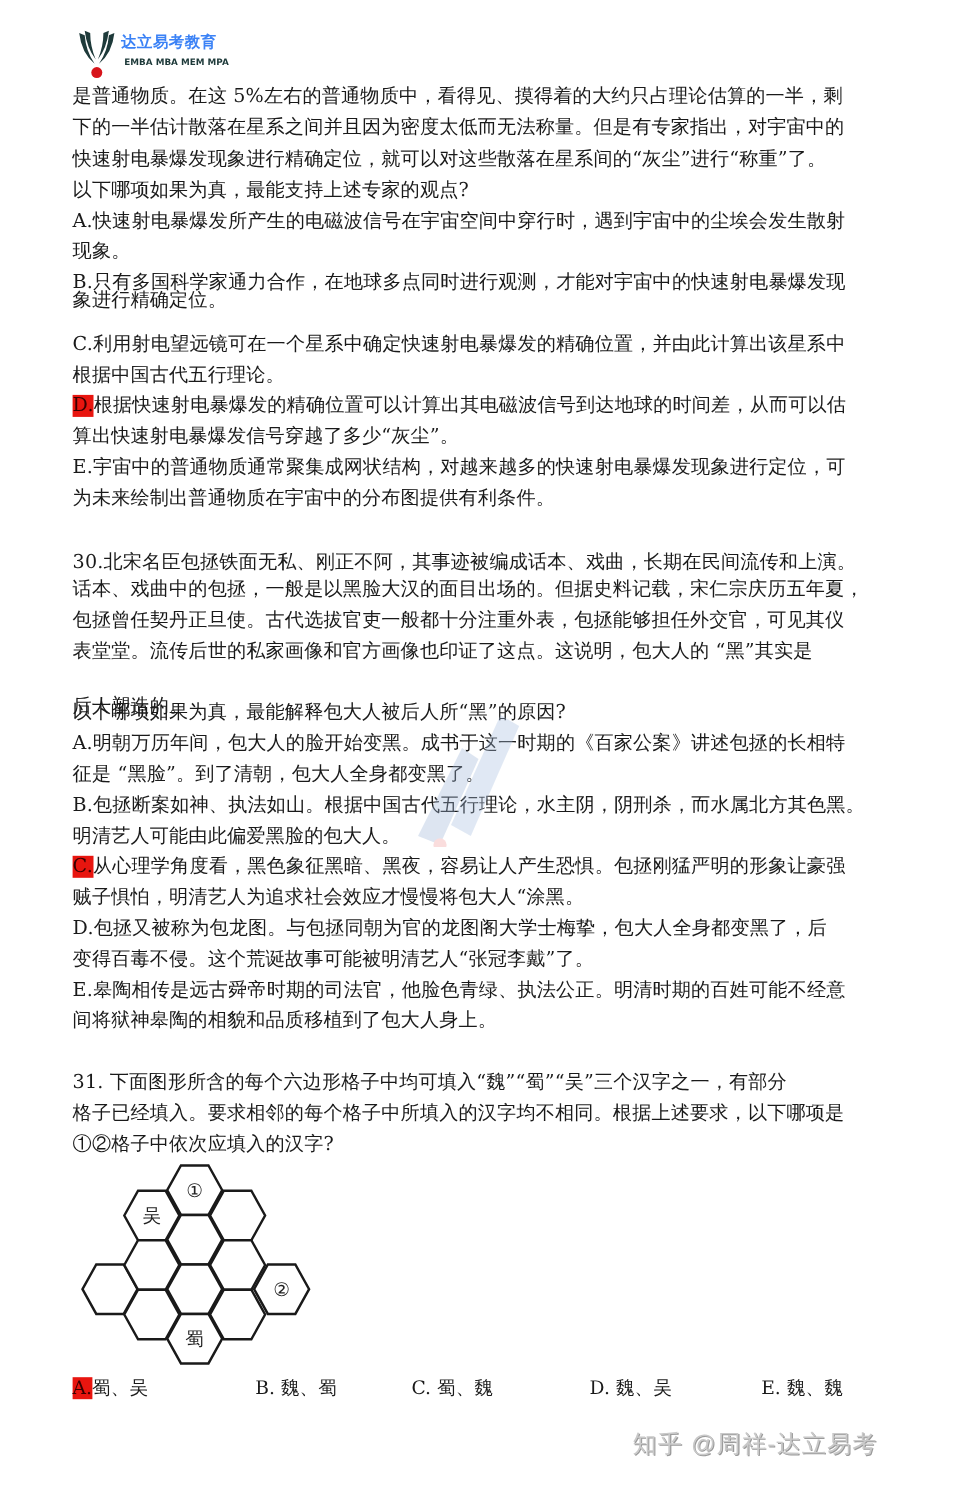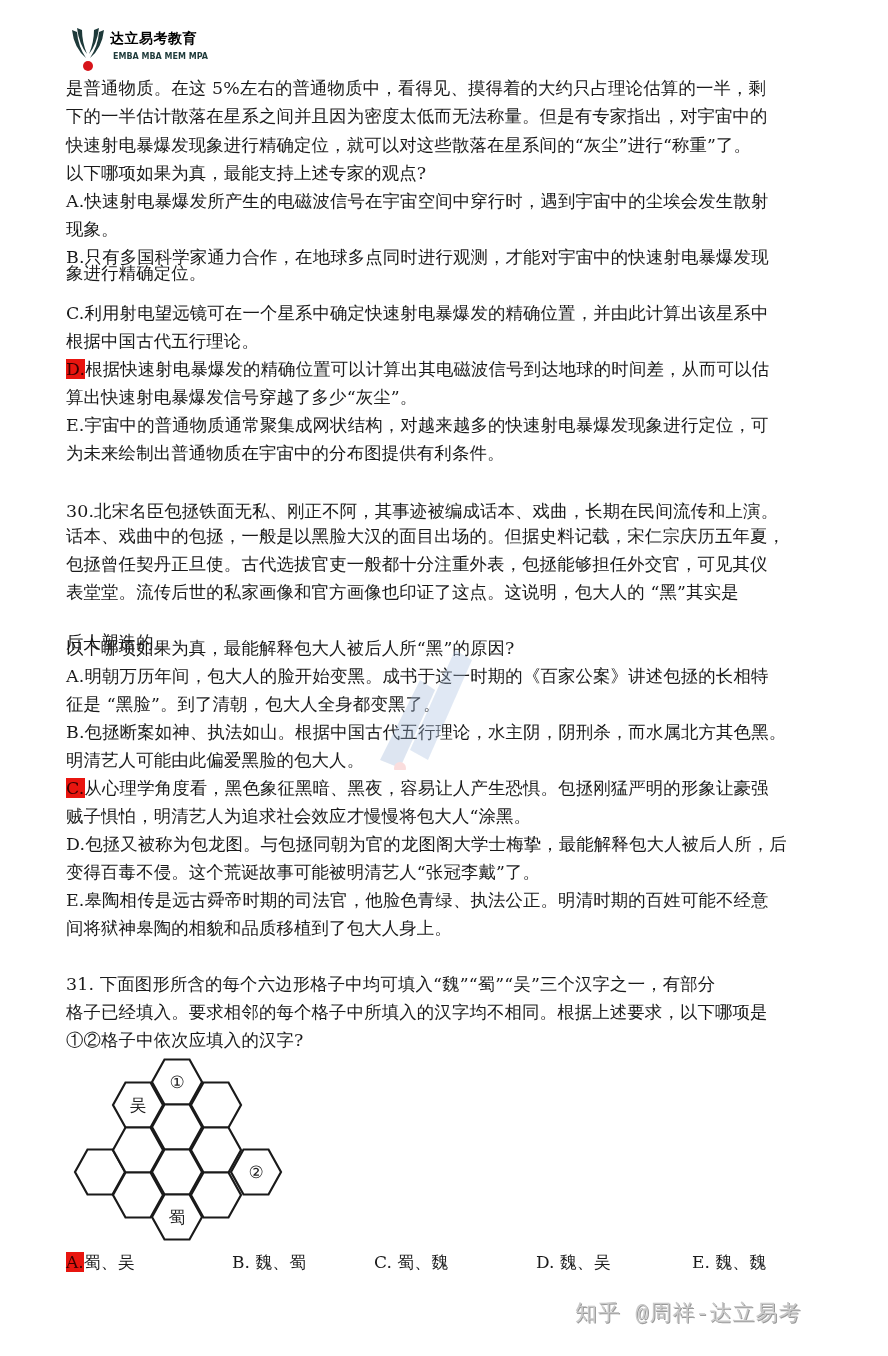--- a/index.html
+++ b/index.html
@@ -6,38 +6,38 @@
     body {
       width: 888px; height: 1356px; position: relative; overflow: hidden;
       font-family: "DejaVu Serif", "Liberation Serif", serif;
       color: #1a1a1a;
     }
     .logo { position: absolute; left: 68px; top: 24px; width: 160px; height: 50px; }
     .logo-mark { position: absolute; left: 0; top: 0; width: 40px; height: 50px; }
     .logo-title {
       position: absolute; left: 42px; top: 6px;
       font-family: "DejaVu Sans", sans-serif; font-weight: bold; font-size: 14px;
-      color: #000000; letter-spacing: 0.5px; white-space: nowrap; text-align: center;
+      color: #3b82f6; letter-spacing: 0.5px; white-space: nowrap; text-align: center;
     }
     .logo-sub {
       position: absolute; left: 45px; top: 28px;
       font-family: "DejaVu Sans", sans-serif; font-weight: bold; font-size: 8px;
       color: #1e3a3a; white-space: nowrap;
     }
     .line {
       position: absolute; left: 66px; width: 760px;
       font-size: 17.4px; line-height: 26px; height: 26px;
       white-space: nowrap; letter-spacing: 0.15px;
     }
     .hl { background: #e8150f; color: #3a0000; }
     .opt-row { position: absolute; top: 1249px; left: 66px; width: 760px; height: 26px; font-size: 17px; line-height: 26px; text-decoration: underline; }
     .opt { position: absolute; top: 0; white-space: nowrap; }
     .watermark {
       position: absolute; left: 575px; top: 1298px;
-      font-family: Liberation Mono, monospace; font-size: 22px; color: #c9c9c9;
+      font-family: Liberation Sans, sans-serif; font-size: 22px; color: #c9c9c9;
       text-shadow: 1px 1px 0 #9a9a9a; white-space: nowrap; letter-spacing: 1px;
     }
     .stamp {
       position: absolute; left: 360px; top: 620px; width: 150px; height: 150px;
       opacity: 0.35; pointer-events: none;
     }
     .hexfig { position: absolute; left: 66px; top: 1050px; width: 230px; height: 200px; }
     .hex-label { font-family: "DejaVu Serif", serif; font-size: 17px; fill: #222; }
   </style>
 </head>
@@ -80,21 +80,21 @@
   <div class="line" style="top:579px">表堂堂。流传后世的私家画像和官方画像也印证了这点。这说明，包大人的 “黑”其实是</div>
   <div class="line" style="top:629px">后人塑造的。</div>
   <div class="line" style="top:635px">以下哪项如果为真，最能解释包大人被后人所“黑”的原因?</div>
 
   <div class="line" style="top:663px">A.明朝万历年间，包大人的脸开始变黑。成书于这一时期的《百家公案》讲述包拯的长相特</div>
   <div class="line" style="top:691px">征是 “黑脸”。到了清朝，包大人全身都变黑了。</div>
   <div class="line" style="top:719px">B.包拯断案如神、执法如山。根据中国古代五行理论，水主阴，阴刑杀，而水属北方其色黑。</div>
   <div class="line" style="top:747px">明清艺人可能由此偏爱黑脸的包大人。</div>
   <div class="line" style="top:775px"><span class="hl">C.</span><span>从心理学角度看，黑色象征黑暗、黑夜，容易让人产生恐惧。包拯刚猛严明的形象让豪强</span></div>
   <div class="line" style="top:803px">贼子惧怕，明清艺人为追求社会效应才慢慢将包大人“涂黑。</div>
-  <div class="line" style="top:831px">D.包拯又被称为包龙图。与包拯同朝为官的龙图阁大学士梅挚，最能解释包大人被后人所，后</div>
+  <div class="line" style="top:831px">D.包拯又被称为包龙图。与包拯同朝为官的龙图阁大学士梅挚，包大人全身都变黑了，后</div>
   <div class="line" style="top:859px">变得百毒不侵。这个荒诞故事可能被明清艺人“张冠李戴”了。</div>
   <div class="line" style="top:887px">E.皋陶相传是远古舜帝时期的司法官，他脸色青绿、执法公正。明清时期的百姓可能不经意</div>
   <div class="line" style="top:915px">间将狱神皋陶的相貌和品质移植到了包大人身上。</div>
 </div>
 
 <svg class="stamp" viewBox="0 0 150 150">
   <path d="M20 140 L60 60 L75 70 L40 148 Z" fill="#9fb6d8"></path>
   <path d="M50 130 L95 30 L112 40 L68 140 Z" fill="#a9c0e0"></path>
   <circle cx="40" cy="148" r="6" fill="#f3a0a0"></circle>
 </svg>

